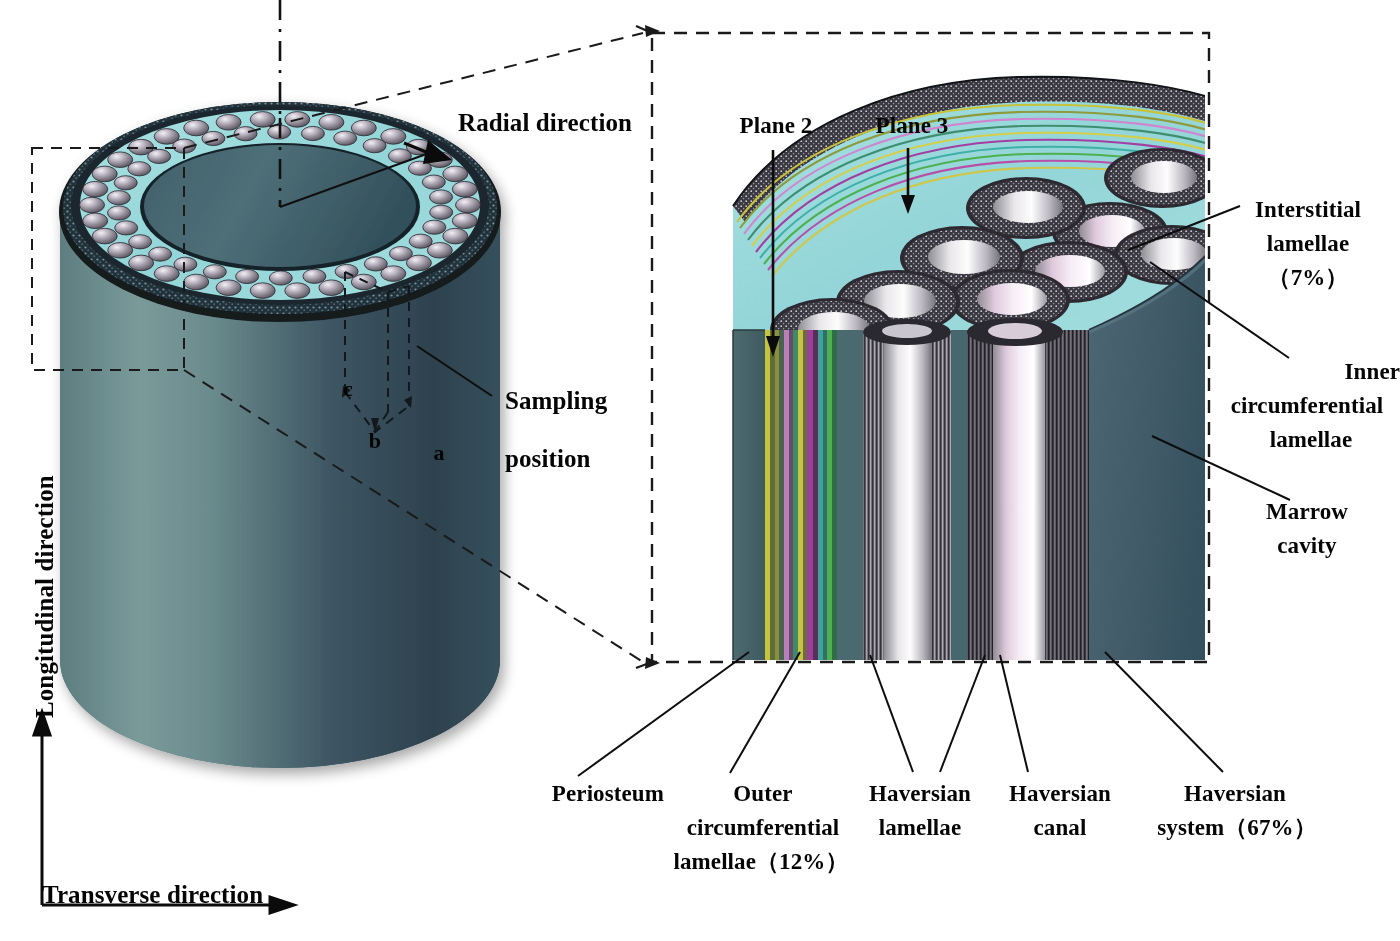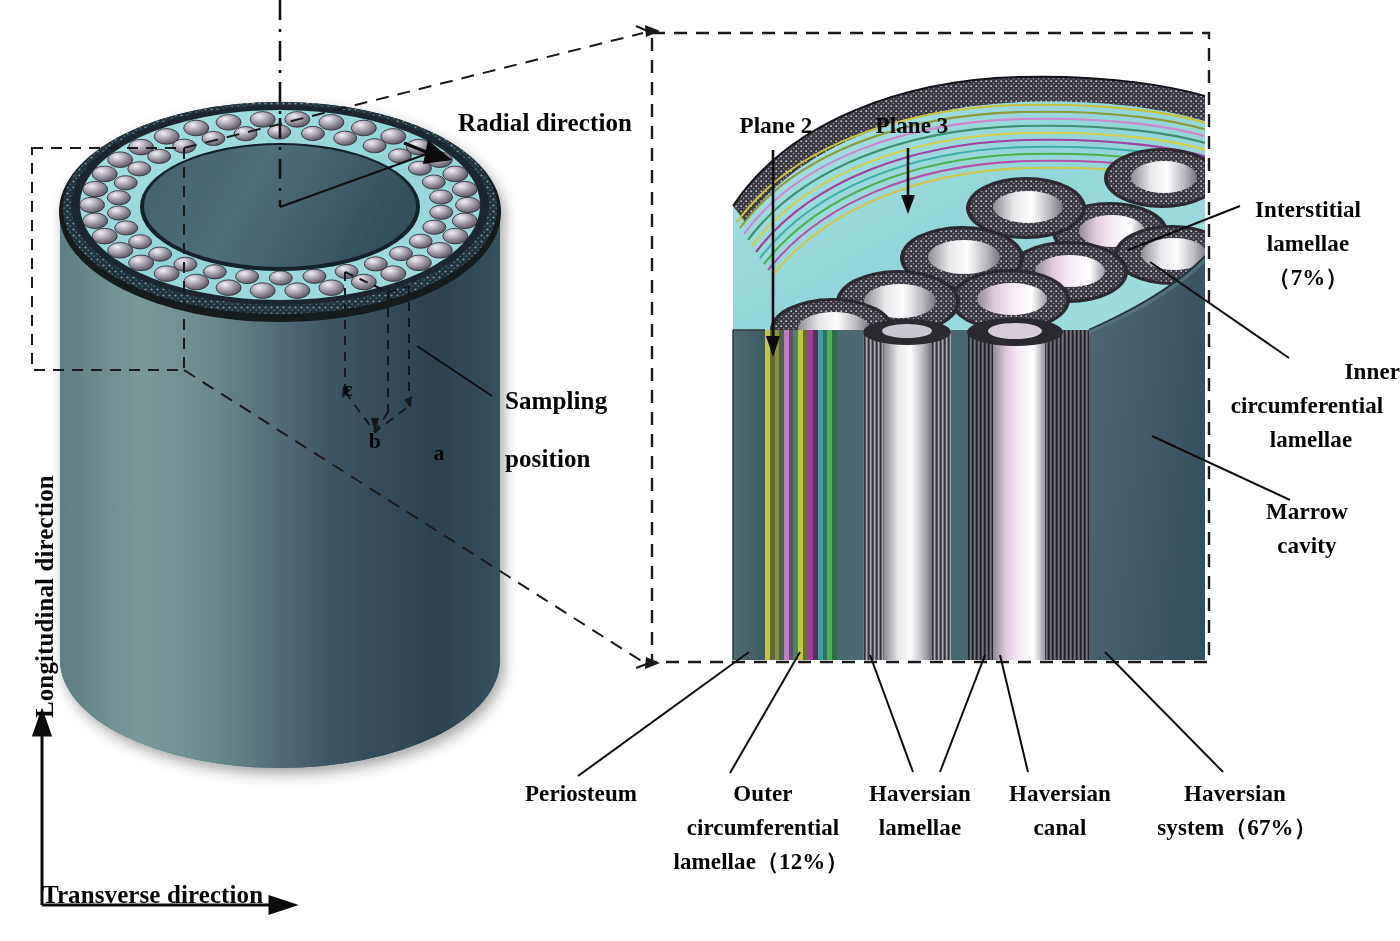--- a/index.html
+++ b/index.html
@@ -428,21 +428,21 @@
 <div class="lbl c s24" style="left:1218px;top:230px;width:180px;">lamellae</div>
 <div class="lbl c s24" style="left:1218px;top:264px;width:180px;">（7%）</div>
 
 <div class="lbl c s24" style="left:1222px;top:358px;width:178px;text-align:right;">Inner</div>
 <div class="lbl c s24" style="left:1214px;top:392px;width:186px;">circumferential</div>
 <div class="lbl c s24" style="left:1222px;top:426px;width:178px;">lamellae</div>
 
 <div class="lbl c s24" style="left:1224px;top:498px;width:166px;">Marrow</div>
 <div class="lbl c s24" style="left:1224px;top:532px;width:166px;">cavity</div>
 
-<div class="lbl c s24" style="left:498px;top:780px;width:166px;">Periosteum</div>
+<div class="lbl c s24" style="left:498px;top:780px;width:166px;text-align:right;">Periosteum</div>
 
 <div class="lbl c s24" style="left:660px;top:780px;width:206px;">Outer</div>
 <div class="lbl c s24" style="left:640px;top:814px;width:246px;">circumferential</div>
 <div class="lbl c s24" style="left:636px;top:848px;width:250px;">lamellae（12%）</div>
 
 <div class="lbl c s24" style="left:846px;top:780px;width:148px;">Haversian</div>
 <div class="lbl c s24" style="left:846px;top:814px;width:148px;">lamellae</div>
 
 <div class="lbl c s24" style="left:986px;top:780px;width:148px;">Haversian</div>
 <div class="lbl c s24" style="left:986px;top:814px;width:148px;text-align:center;">canal</div>

